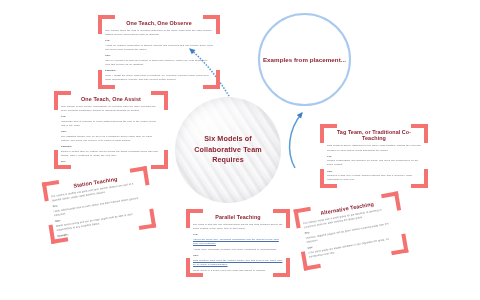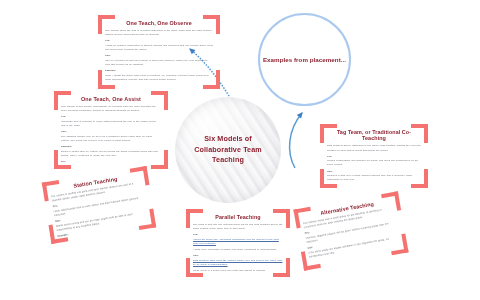--- a/index.html
+++ b/index.html
@@ -162,21 +162,21 @@
     </defs>
     <path d="M232,101 C222,84 208,64 190,49" fill="none" stroke="#5b9bd5" stroke-width="1.5" stroke-dasharray="1.6 1.3" marker-end="url(#ah1)"></path>
     <path d="M295,168 C286,152 288,130 302,113" fill="none" stroke="#5b9bd5" stroke-width="1.5" marker-end="url(#ah2)"></path>
   </svg>
 
   <div class="blue-circle">
     <span class="blue-circle-label">Examples from placement...</span>
   </div>
 
   <div class="center-node">
-    <div class="center-label">Six Models of Collaborative Team Teaching</div>
+    <div class="center-label">Six Models of Collaborative Team Requires</div>
   </div>
 
   <div class="card" style="left:98px; top:15px; width:122px; height:74px;">
     <div class="brackets">
       <span class="brk tl"></span>
       <span class="brk tr"></span>
       <span class="brk bl"></span>
       <span class="brk br"></span>
     </div>
     <div class="card-inner">

